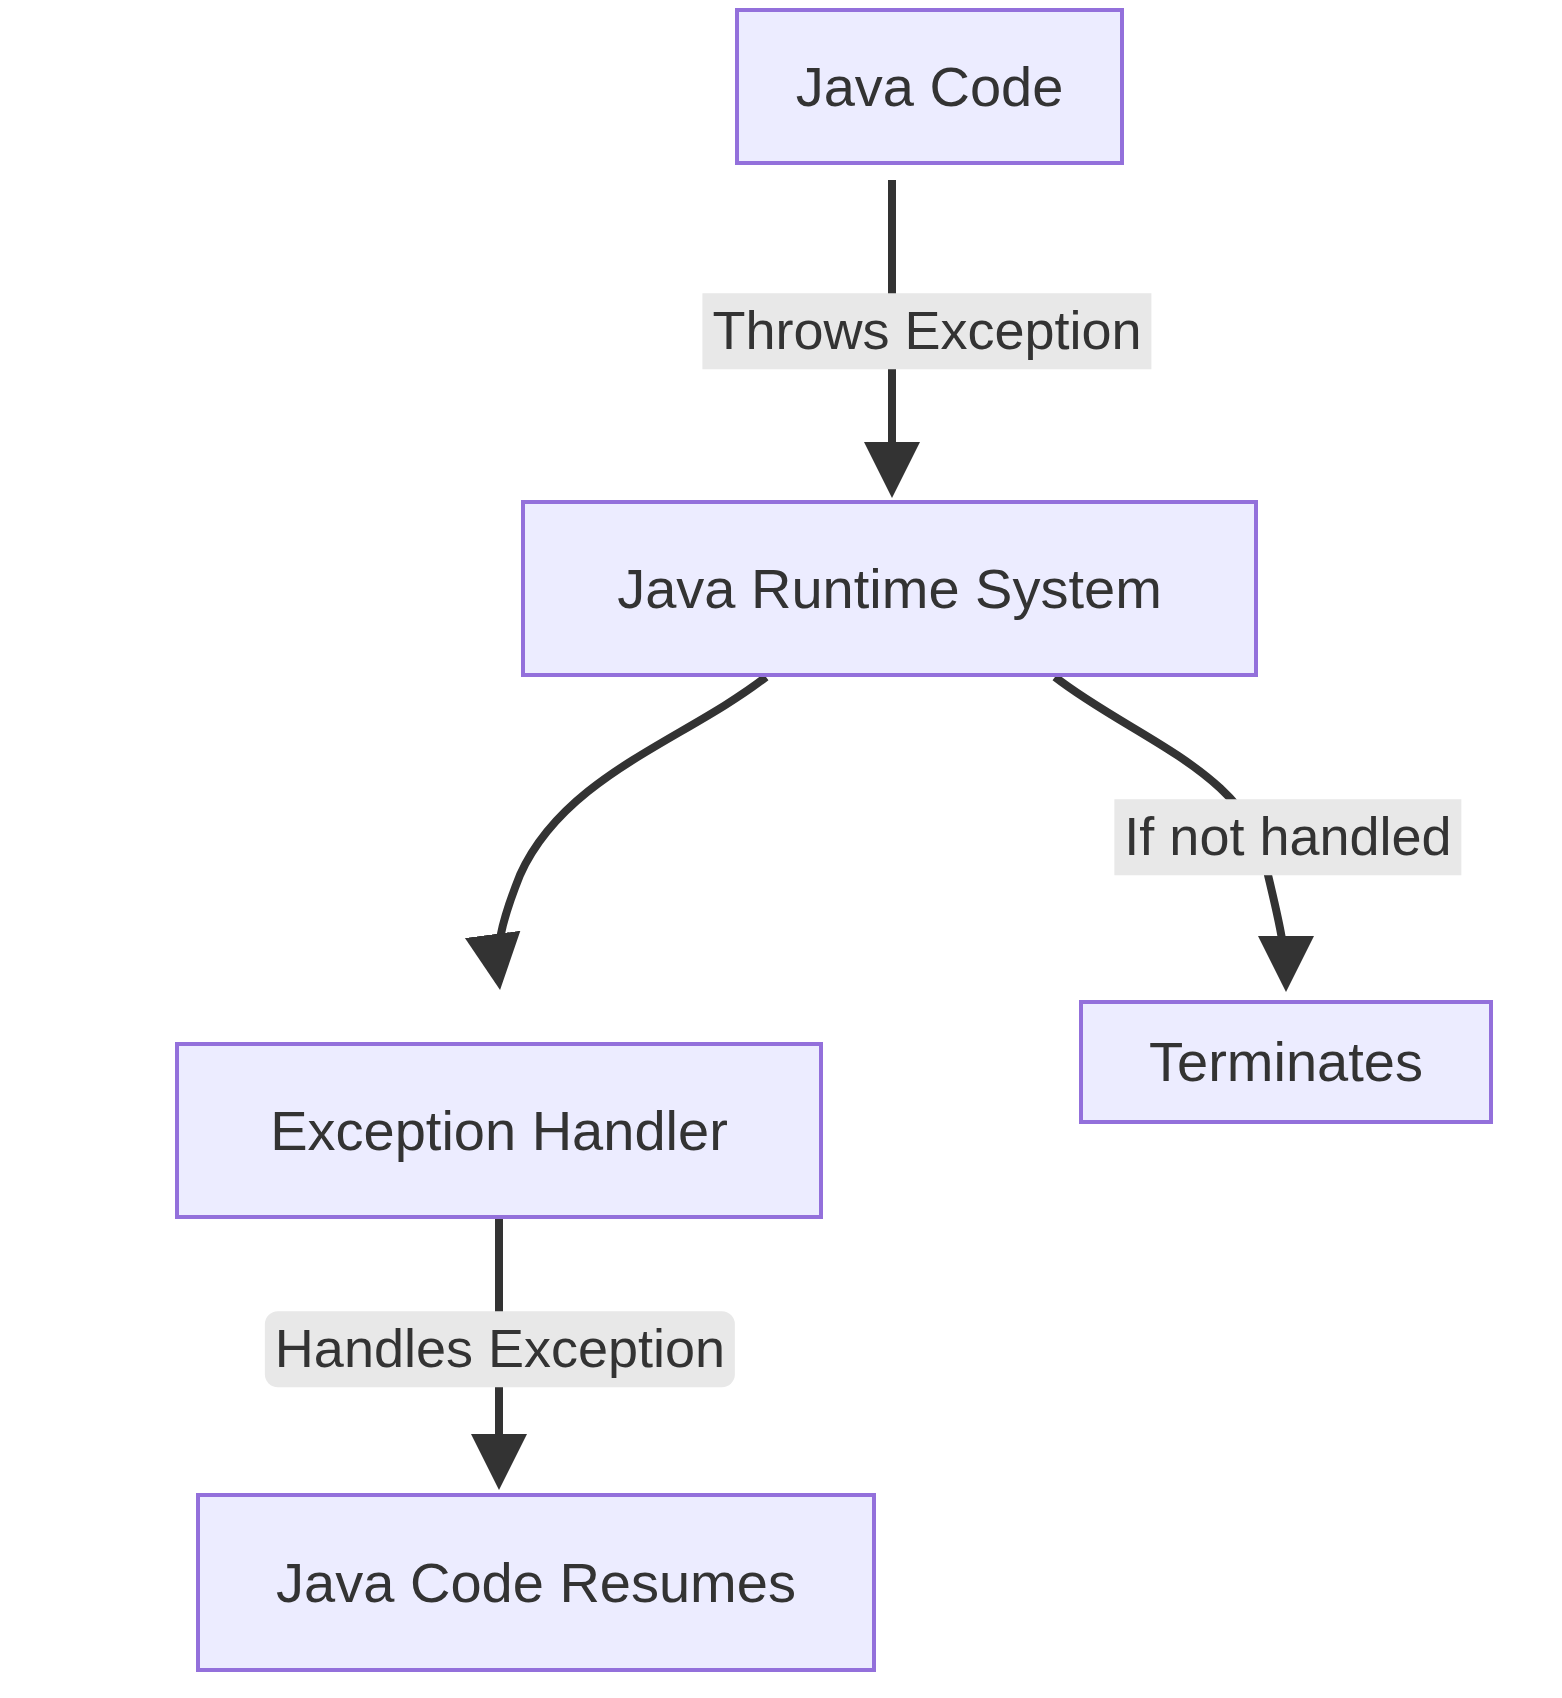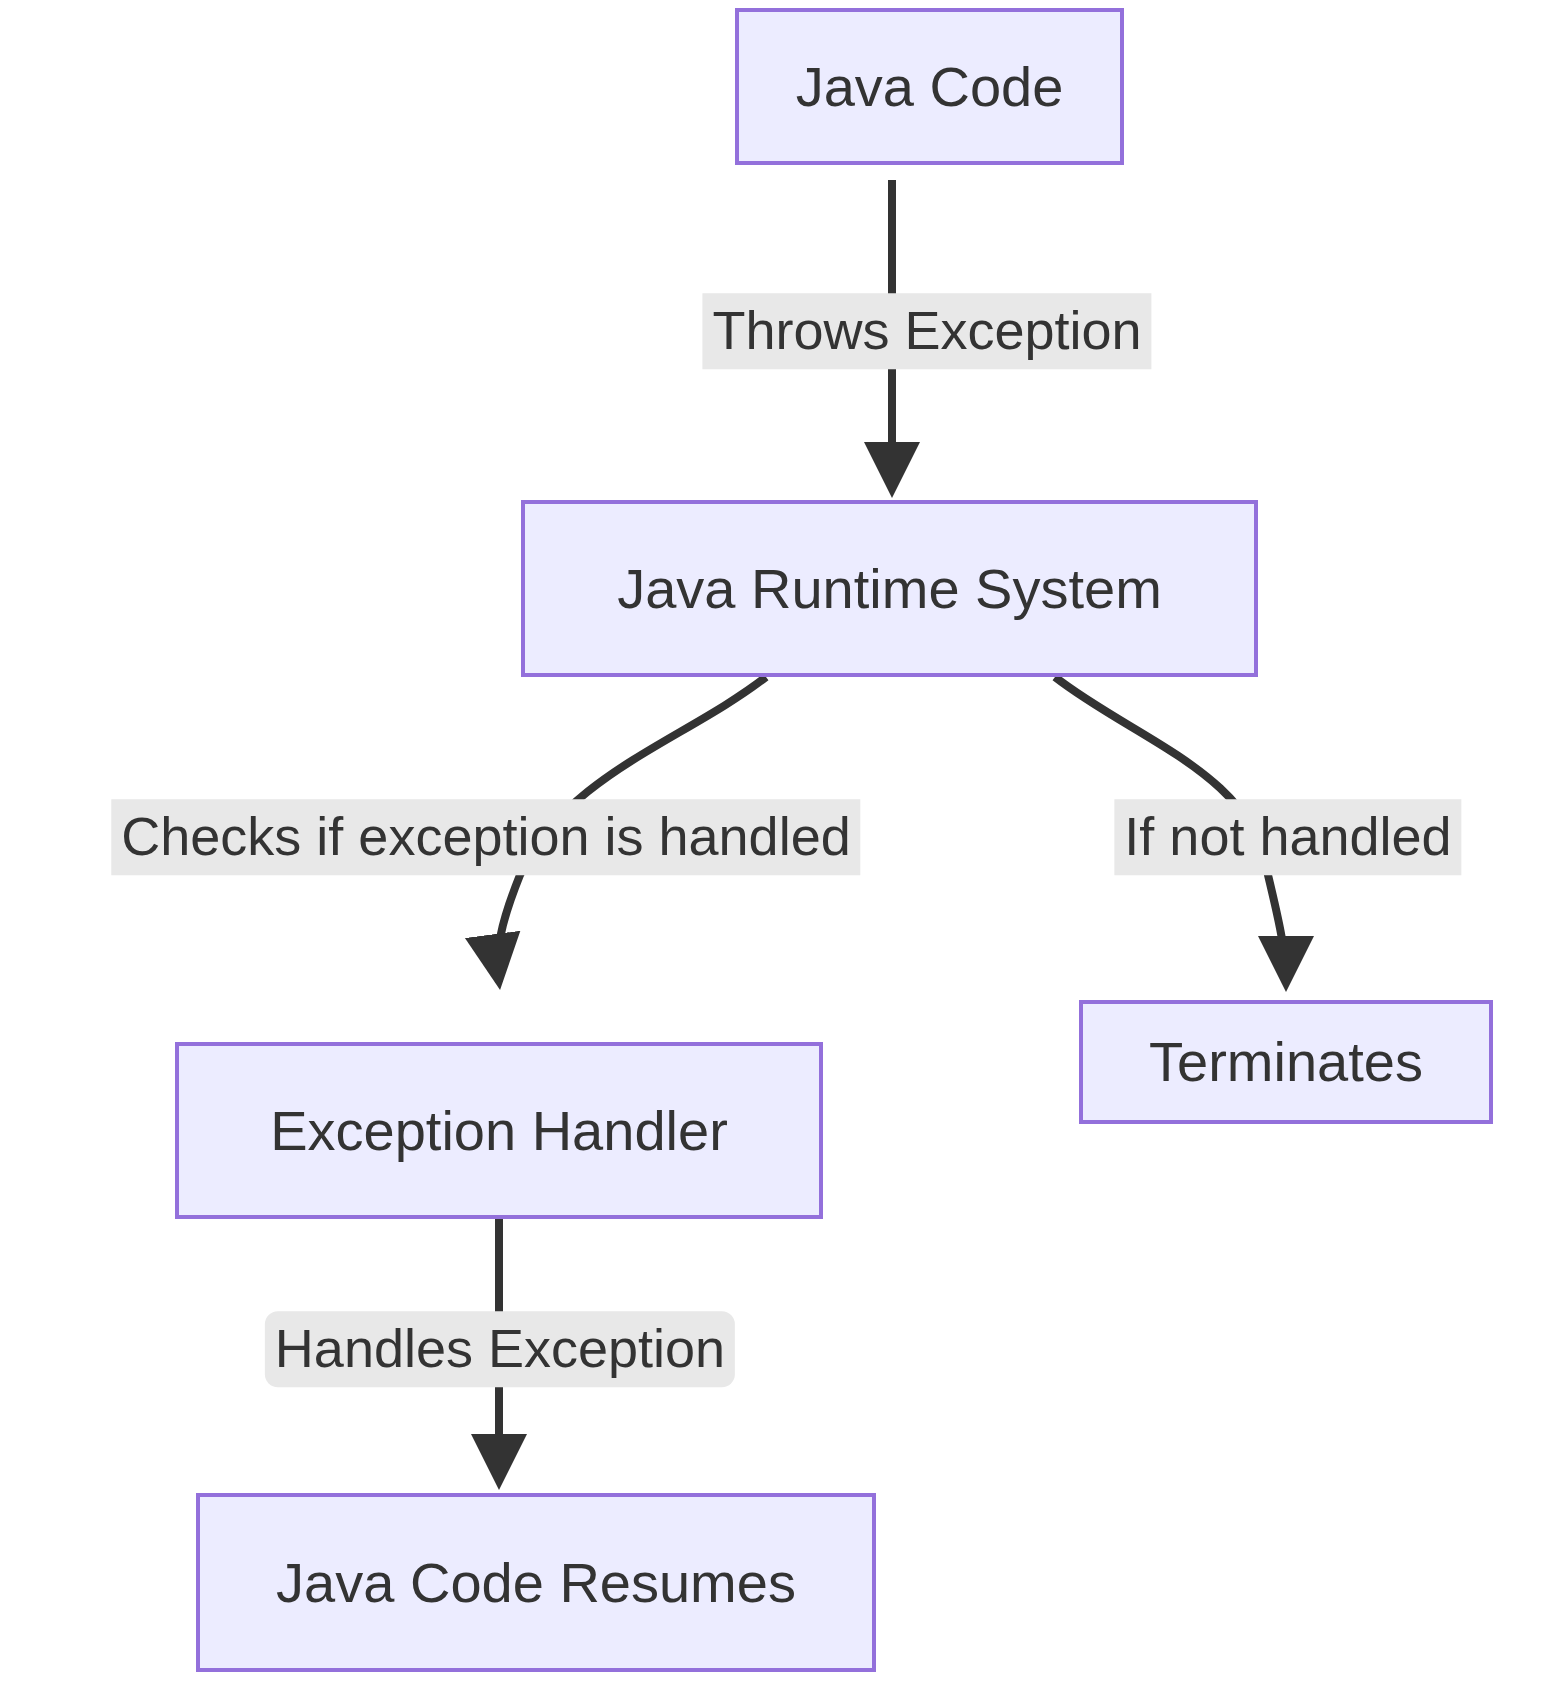--- a/index.html
+++ b/index.html
@@ -94,17 +94,16 @@
     <span>Exception Handler</span>
   </div>
   <div class="node" id="n-terminates">
     <span>Terminates</span>
   </div>
   <div class="node" id="n-java-code-resumes">
     <span>Java Code Resumes</span>
   </div>
 
   <div class="edge-label" id="el-throws">Throws Exception</div>
-  <div class="edge-label" id="el-checks">Checks if exception is handled</div>
   <div class="edge-label" id="el-nothand">If not handled</div>
   <div class="edge-label" id="el-handles">Handles Exception</div>
 
 </div>
 
 </body></html>

